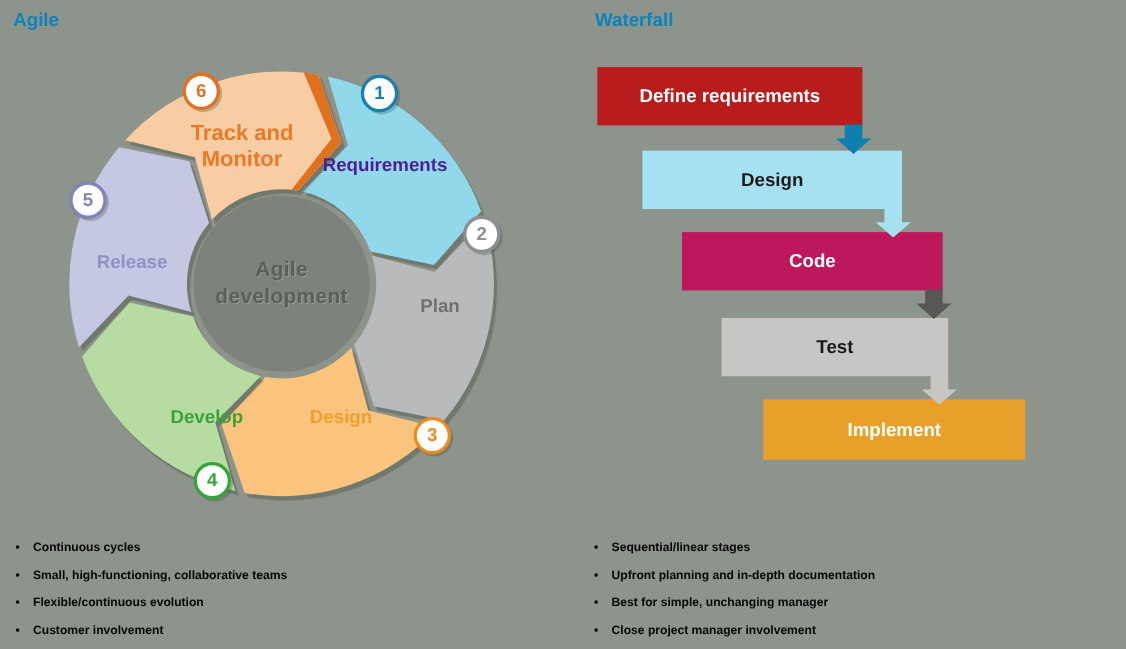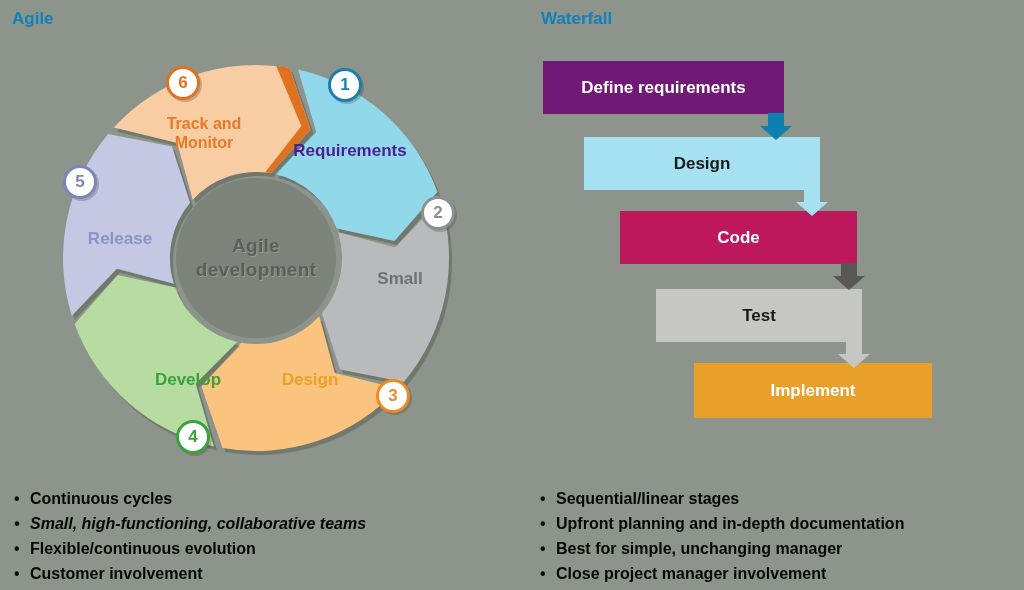--- a/index.html
+++ b/index.html
@@ -20,21 +20,21 @@
   .seg-label {
     position:absolute; transform:translate(-50%,-50%);
     font-weight:bold; font-size:17px; text-align:center;
     white-space:pre-line; line-height:1.2; pointer-events:none;
   }
   .lbl-requirements { left:304px; top:103px; }
   .lbl-plan         { left:354px; top:231px; }
   .lbl-design       { left:264px; top:332px; }
   .lbl-develop      { left:142px; top:332px; }
   .lbl-release      { left:74px;  top:191px; }
-  .lbl-track        { left:158px; top:85px; font-size:16px; }
+  .lbl-track        { left:174px; top:85px; font-size:20px; }
   .center-label {
     position:absolute; left:210px; top:210px; transform:translate(-50%,-50%);
     font-size:19px; font-weight:bold; text-align:center;
     white-space:pre-line; line-height:1.25; letter-spacing:0.3px;
     text-shadow:1px 1px 0 rgba(255,255,255,0.18);
   }
   .badge {
     position:absolute; width:34px; height:34px; border-radius:50%;
     background:#ffffff; border:3px solid #888;
     display:flex; align-items:center; justify-content:center;
@@ -60,21 +60,21 @@
   .wf-step-3 { left:656px; top:289px; width:206px; }
   .wf-step-4 { left:694px; top:363px; width:238px; height:55px; }
   .wf-arrow { position:absolute; right:-8px; top:100%; margin-top:-1px; z-index:1; }
 
   
   .bullets { position:absolute; top:486px; list-style:none; }
   .bullets-left  { left:12px; }
   .bullets-right { left:538px; }
   .bullets li {
     position:relative; padding-left:18px;
-    font-size:16px; font-weight:bold; color:#060606; line-height:25px;
+    font-size:11px; font-weight:bold; color:#060606; line-height:25px;
   }
   .bullets li::before { content:"\2022"; position:absolute; left:2px; }
 </style>
 </head>
 <body style="background: rgb(141, 148, 139);">
 
 <div class="stage" style="background: rgb(141, 148, 139);">
 
   <div class="panel-title title-agile" style="color: rgb(14, 130, 187);">Agile</div>
   <div class="panel-title title-waterfall" style="color: rgb(14, 130, 187);">Waterfall</div>
@@ -85,39 +85,39 @@
         <path d="M 42.1 -188.4 A 193 193 0 0 1 181.4 -66.0 L 138.5 -17.0 L 80.8 -29.4 A 86 86 0 0 0 18.8 -83.9 L 60.3 -125.8 Z" fill="#92d8eb" class="seg-path"></path>
         <path d="M 184.2 -57.7 A 193 193 0 0 1 147.8 124.1 L 84.0 111.4 L 65.9 55.3 A 86 86 0 0 0 82.1 -25.7 L 139.1 -10.7 Z" fill="#b9babb" class="seg-path"></path>
         <path d="M 142.1 130.6 A 193 193 0 0 1 -33.5 190.1 L -54.5 128.4 L -14.9 84.7 A 86 86 0 0 0 63.3 58.2 L 78.8 115.1 Z" fill="#fbc47e" class="seg-path"></path>
         <path d="M -42.1 188.4 A 193 193 0 0 1 -181.4 66.0 L -138.5 17.0 L -80.8 29.4 A 86 86 0 0 0 -18.8 83.9 L -60.3 125.8 Z" fill="#b6dca1" class="seg-path"></path>
         <path d="M -184.2 57.7 A 193 193 0 0 1 -147.8 -124.1 L -84.0 -111.4 L -65.9 -55.3 A 86 86 0 0 0 -82.1 25.7 L -139.1 10.7 Z" fill="#c4c8e2" class="seg-path"></path>
         <path d="M -142.1 -130.6 A 193 193 0 0 1 33.5 -190.1 L 54.5 -128.4 L 14.9 -84.7 A 86 86 0 0 0 -63.3 -58.2 L -78.8 -115.1 Z" fill="#f9cda4" class="seg-path"></path>
         <path d="M 20.2 -191.9 A 193 193 0 0 1 33.5 -190.1 L 54.5 -128.4 L 14.9 -84.7 A 86 86 0 0 0 9.0 -85.5 L 45.4 -131.9 Z" fill="#e0711f"></path>
       </svg>
 
     <div class="seg-label lbl-requirements" style="color: #4c1d95; text-align: center;">Requirements</div>
-    <div class="seg-label lbl-plan" style="color: rgb(111, 112, 114);">Small</div>
+    <div class="seg-label lbl-plan" style="color: rgb(111, 112, 114);">Plan</div>
     <div class="seg-label lbl-design" style="color: rgb(236, 159, 42);">Design</div>
     <div class="seg-label lbl-develop" style="color: rgb(58, 162, 58);">Develop</div>
     <div class="seg-label lbl-release" style="color: rgb(141, 147, 198);">Release</div>
     <div class="seg-label lbl-track" style="color: rgb(232, 122, 40);">Track and
 Monitor</div>
 
     <div class="center-label" style="color: rgb(90, 95, 92);">Agile
 development</div>
 
     <div class="badge badge-1" style="border-color: rgb(26, 127, 174); color: rgb(26, 127, 174);">1</div>
     <div class="badge badge-2" style="border-color: rgb(142, 143, 146); color: rgb(142, 143, 146);">2</div>
     <div class="badge badge-3" style="border-color: rgb(238, 138, 30); color: rgb(238, 138, 30);">3</div>
     <div class="badge badge-4" style="border-color: rgb(58, 162, 58); color: rgb(58, 162, 58);">4</div>
     <div class="badge badge-5" style="border-color: rgb(126, 132, 184); color: rgb(126, 132, 184);">5</div>
     <div class="badge badge-6" style="border-color: rgb(224, 113, 31); color: rgb(224, 113, 31);">6</div>
   </div>
 
-  <div class="wf-step wf-step-0" style="background: #701a75; color: rgb(255, 255, 255);">
+  <div class="wf-step wf-step-0" style="background: #b91c1c; color: rgb(255, 255, 255);">
     <span class="wf-label">Define requirements</span>
     <svg class="wf-arrow" width="32" height="27" viewBox="0 0 32 27" style="fill: rgb(15, 128, 173);">
         <rect x="8" y="0" width="16" height="14"></rect>
         <polygon points="0,13 32,13 16,27"></polygon>
       </svg>
   </div>
   <div class="wf-step wf-step-1" style="background: rgb(166, 225, 241); color: rgb(26, 26, 26);">
     <span class="wf-label">Design</span>
     <svg class="wf-arrow" width="32" height="27" viewBox="0 0 32 27" style="fill: rgb(166, 225, 241);">
         <rect x="8" y="0" width="16" height="14"></rect>
@@ -137,21 +137,21 @@
         <rect x="8" y="0" width="16" height="14"></rect>
         <polygon points="0,13 32,13 16,27"></polygon>
       </svg>
   </div>
   <div class="wf-step wf-step-4" style="background: rgb(233, 160, 43); color: rgb(255, 255, 255);">
     <span class="wf-label">Implement</span>
   </div>
 
   <ul class="bullets bullets-left">
     <li style="color: rgb(6, 6, 6);">Continuous cycles</li>
-    <li style="color: rgb(6, 6, 6); font-style: italic;">Small, high-functioning, collaborative teams</li>
+    <li style="color: rgb(6, 6, 6);">Small, high-functioning, collaborative teams</li>
     <li style="color: rgb(6, 6, 6);">Flexible/continuous evolution</li>
     <li style="color: rgb(6, 6, 6);">Customer involvement</li>
   </ul>
   <ul class="bullets bullets-right">
     <li style="color: rgb(6, 6, 6);">Sequential/linear stages</li>
     <li style="color: rgb(6, 6, 6);">Upfront planning and in-depth documentation</li>
     <li style="color: rgb(6, 6, 6);">Best for simple, unchanging manager</li>
     <li style="color: rgb(6, 6, 6);">Close project manager involvement</li>
   </ul>
 

